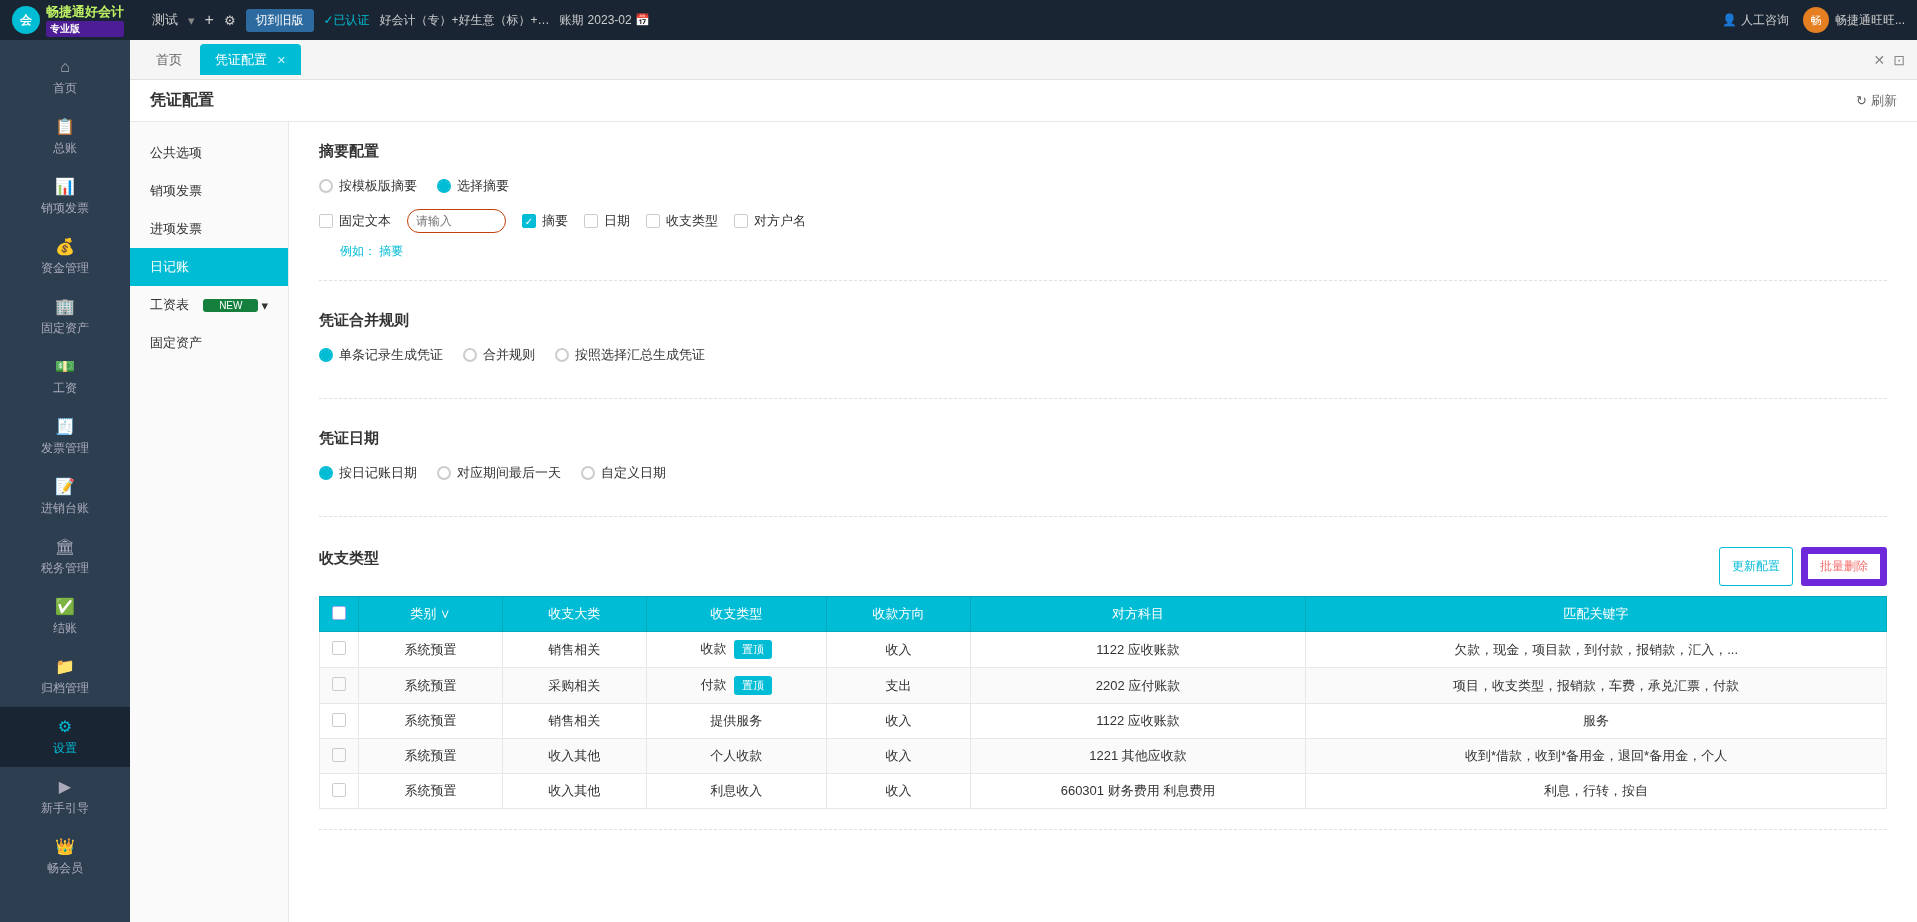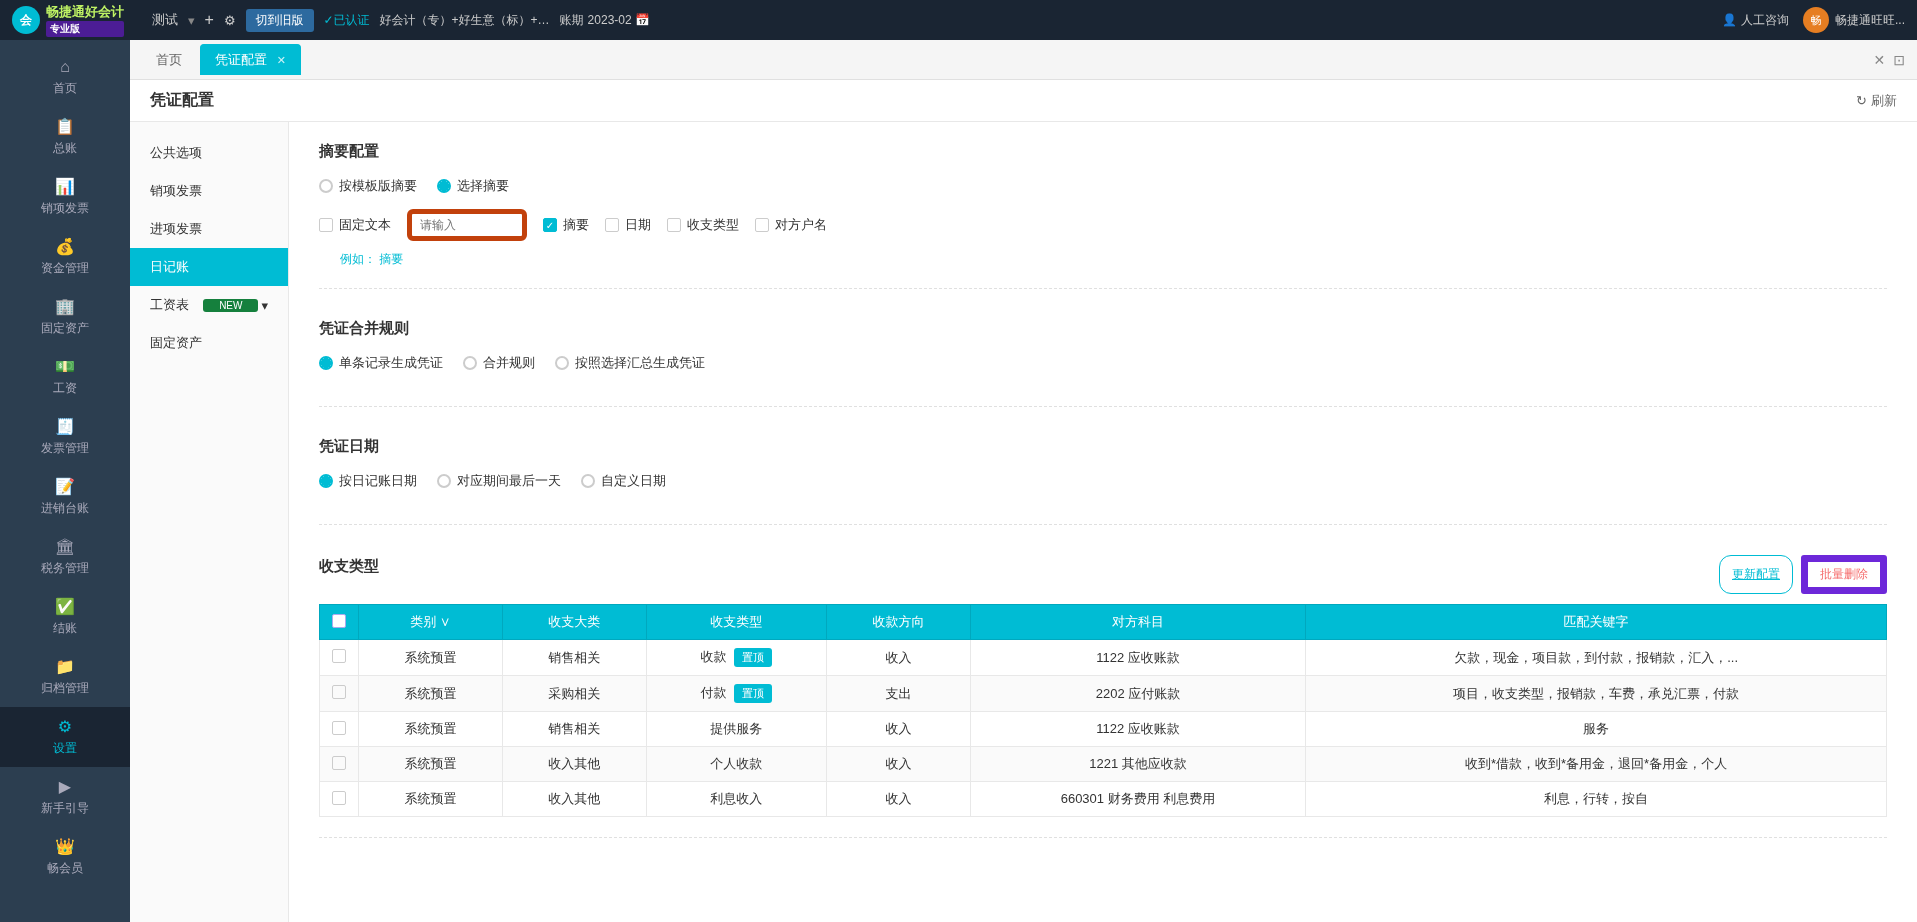--- a/index.html
+++ b/index.html
@@ -69,27 +69,27 @@
     .radio-group { display: flex; align-items: center; gap: 20px; margin-bottom: 14px; }
     .radio-item { display: flex; align-items: center; gap: 6px; cursor: pointer; font-size: 13px; }
     .radio-circle { width: 14px; height: 14px; border-radius: 50%; border: 2px solid #ccc; display: inline-block; }
     .radio-circle.checked { border-color: #00bcd4; background: radial-gradient(circle, #00bcd4 5px, white 5px); }
 
     
     .checkbox-row { display: flex; align-items: center; gap: 16px; margin: 10px 0; }
     .checkbox-item { display: flex; align-items: center; gap: 6px; font-size: 13px; cursor: pointer; }
     .checkbox-box { width: 14px; height: 14px; border: 1px solid #ccc; display: inline-block; border-radius: 2px; }
     .checkbox-box.checked { background: #00bcd4; border-color: #00bcd4; display: flex; align-items: center; justify-content: center; color: white; font-size: 10px; }
-    .text-input { border: 5px solid #c2410c; border-radius: 6px; padding: 4px 8px; font-size: 12px; color: #999; width: 120px; }
+    .text-input { border: 1px solid #c2410c; border-radius: 12px; padding: 4px 8px; font-size: 12px; color: #999; width: 99px; }
     .example-text { color: #00bcd4; font-size: 12px; margin-top: 6px; margin-left: 21px; }
 
     
     .section-header-row { display: flex; align-items: center; justify-content: space-between; margin-bottom: 10px; }
     .btn-group { display: flex; gap: 8px; }
-    .btn-outline { border: 1px solid #00bcd4; color: #00bcd4; background: white; padding: 4px 12px; border-radius: 12px; font-size: 12px; cursor: pointer; text-decoration: underline; }
+    .btn-outline { border: 1px solid #00bcd4; color: #00bcd4; background: white; padding: 4px 12px; border-radius: 3px; font-size: 12px; cursor: pointer; }
     .btn-danger { border: 7px solid #6d28d9; color: #f56c6c; background: white; padding: 4px 12px; border-radius: 3px; font-size: 12px; cursor: pointer; }
 
     .data-table { width: 100%; border-collapse: collapse; font-size: 13px; }
     .data-table th { background: #00bcd4; color: white; padding: 8px 12px; text-align: center; font-weight: normal; border: 1px solid #00a8be; }
     .data-table td { padding: 8px 12px; text-align: center; border: 1px solid #e8e8e8; background: white; }
     .data-table tr:nth-child(even) td { background: #fafafa; }
     .data-table .checkbox-col { width: 36px; }
     .tag-btn { background: #00bcd4; color: white; border: none; padding: 2px 8px; border-radius: 3px; font-size: 11px; cursor: pointer; }
     .align-left { text-align: left; }
   </style>

